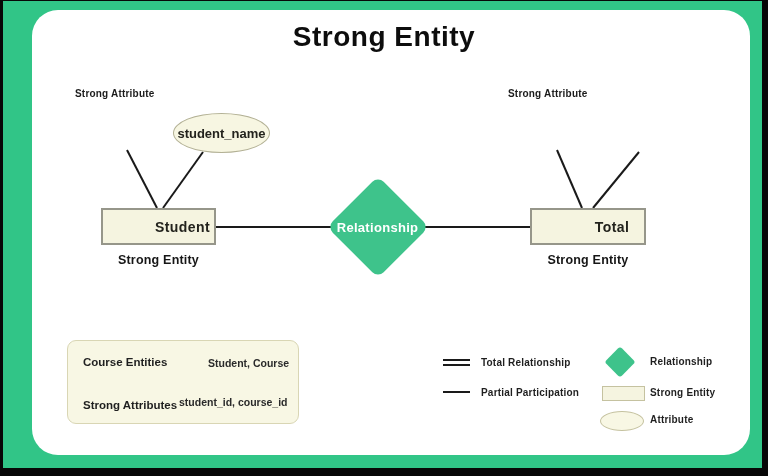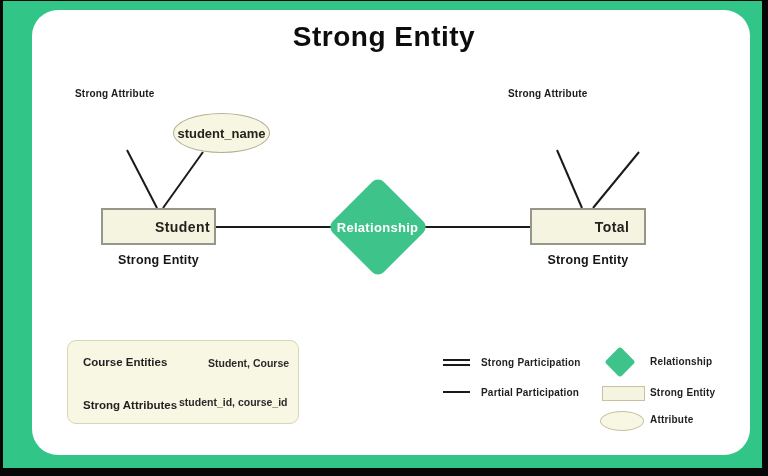--- a/index.html
+++ b/index.html
@@ -132,21 +132,21 @@
 
   <div class="abs summary-box">
     <div class="summary-label" style="left:15px; top:15px;">Course Entities</div>
     <div class="summary-value" style="left:128px; top:16px;margin-left:12px;">Student, Course</div>
     <div class="summary-label" style="left:15px; top:58px;">Strong Attributes</div>
     <div class="summary-value" style="left:111px; top:55px;">student_id, course_id</div>
   </div>
 
   <div class="abs dline" style="left:443px; top:359px;"></div>
   <div class="abs dline" style="left:443px; top:364px;"></div>
-  <div class="abs legend-label" style="left:481px; top:357px;">Strong Participation</div>
+  <div class="abs legend-label" style="left:481px; top:357px;">Total Relationship</div>
 
   <div class="abs dline" style="left:443px; top:391px;"></div>
   <div class="abs legend-label" style="left:481px; top:387px;">Partial Participation</div>
 
   <div class="abs diamond legend-diamond"></div>
   <div class="abs legend-label" style="left:650px; top:356px;">Relationship</div>
 
   <div class="abs legend-rect"></div>
   <div class="abs legend-label" style="left:650px; top:387px;">Strong Entity</div>
 

